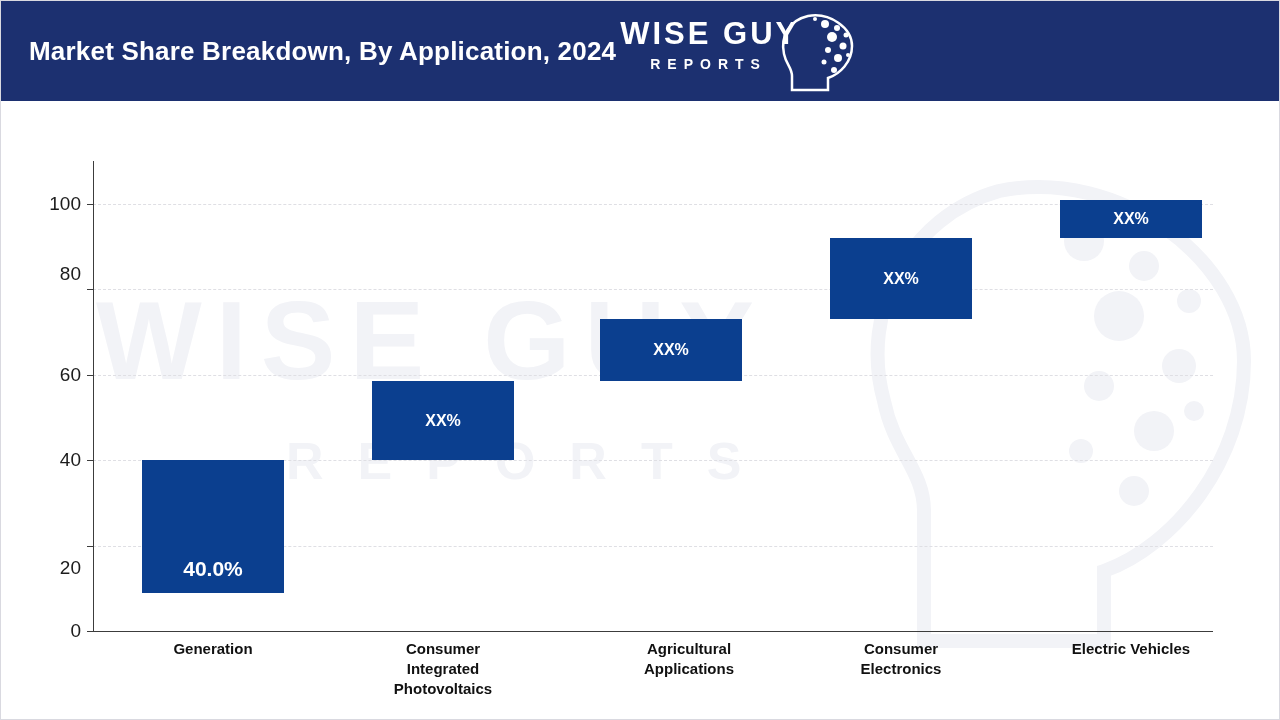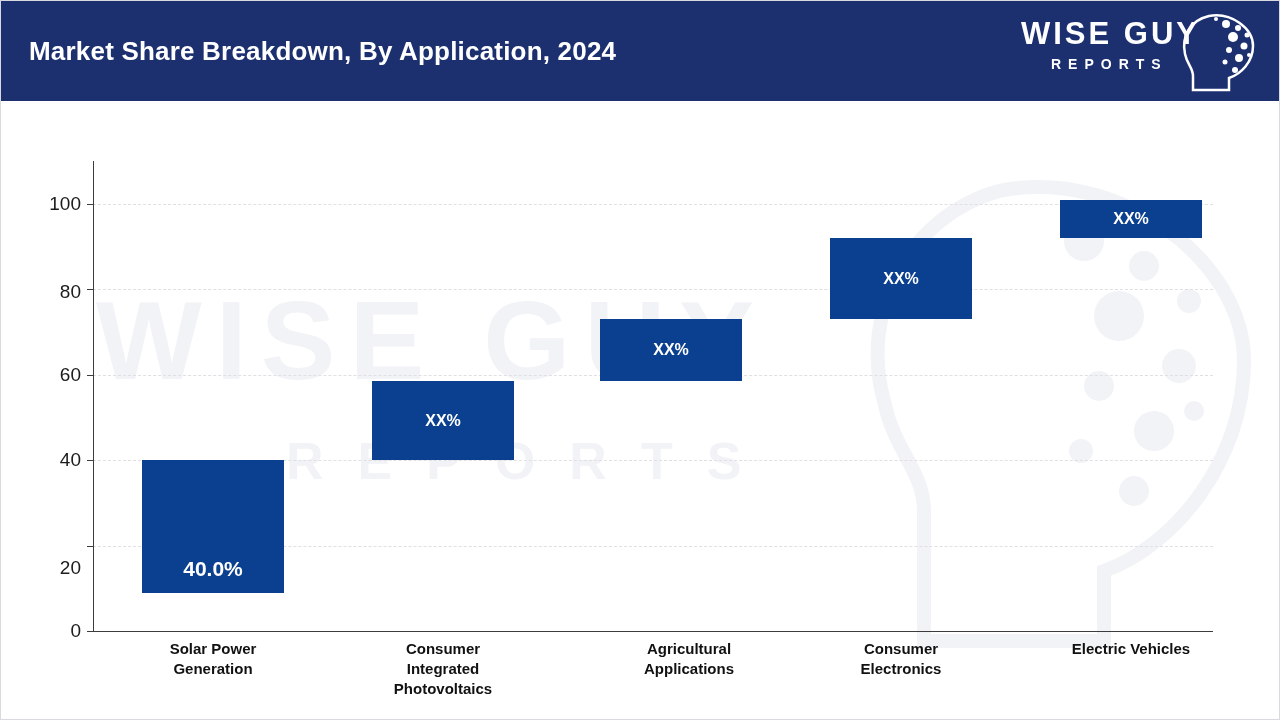--- a/index.html
+++ b/index.html
@@ -24,21 +24,20 @@
   
   .header {
     position: absolute;
     left: 0;
     top: 0;
     width: 1278px;
     height: 100px;
     background: #1c3070;
     display: flex;
     align-items: center;
-    justify-content: space-between;
   }
   .header-title {
     color: #ffffff;
     font-size: 26px;
     font-weight: bold;
     margin-left: 28px;
     letter-spacing: 0.2px;
     white-space: nowrap;
   }
   .logo {
@@ -250,21 +249,21 @@
       <div class="ytick-mark" style="top:384.5px;"></div>
       <div class="ytick-label" style="top:407px;">20</div>
 
       <div class="ytick-mark" style="top:299px;"></div>
       <div class="ytick-label" style="top:299px;">40</div>
 
       <div class="ytick-mark" style="top:213.6px;"></div>
       <div class="ytick-label" style="top:213.6px;">60</div>
 
       <div class="ytick-mark" style="top:128.2px;"></div>
-      <div class="ytick-label" style="top:131px;">80</div>
+      <div class="ytick-label" style="top:113px;">80</div>
 
       <div class="ytick-mark" style="top:42.7px;"></div>
       <div class="ytick-label" style="top:42.7px;">100</div>
 
       <div class="bar bar-first" style="left:49px; width:142px; top:299px; height:133px;">
         <span class="bar-label">40.0%</span>
       </div>
 
       <div class="bar" style="left:279px; width:142px; top:220px; height:79px;">
         <span class="bar-label">XX%</span>
@@ -276,21 +275,20 @@
 
       <div class="bar" style="left:737px; width:142px; top:77px; height:81px;">
         <span class="bar-label">XX%</span>
       </div>
 
       <div class="bar" style="left:967px; width:142px; top:39px; height:38px;">
         <span class="bar-label">XX%</span>
       </div>
 
       <div class="cat-label" style="left:20px; width:200px;">
-        <div>Solar Power</div>
         <div>Generation</div>
       </div>
       <div class="cat-label" style="left:250px; width:200px;">
         <div>Consumer</div>
         <div>Integrated</div>
         <div>Photovoltaics</div>
       </div>
       <div class="cat-label" style="left:496px; width:200px;">
         <div>Agricultural</div>
         <div>Applications</div>

